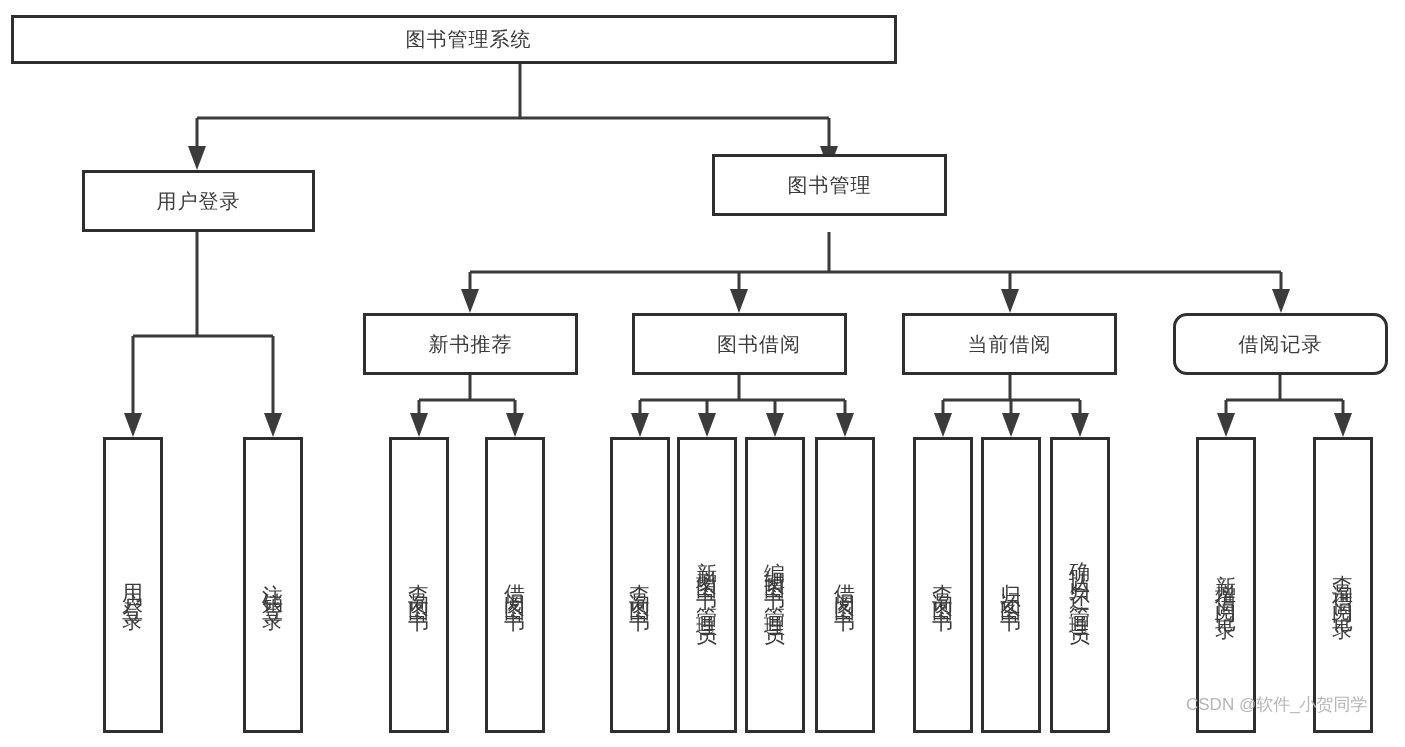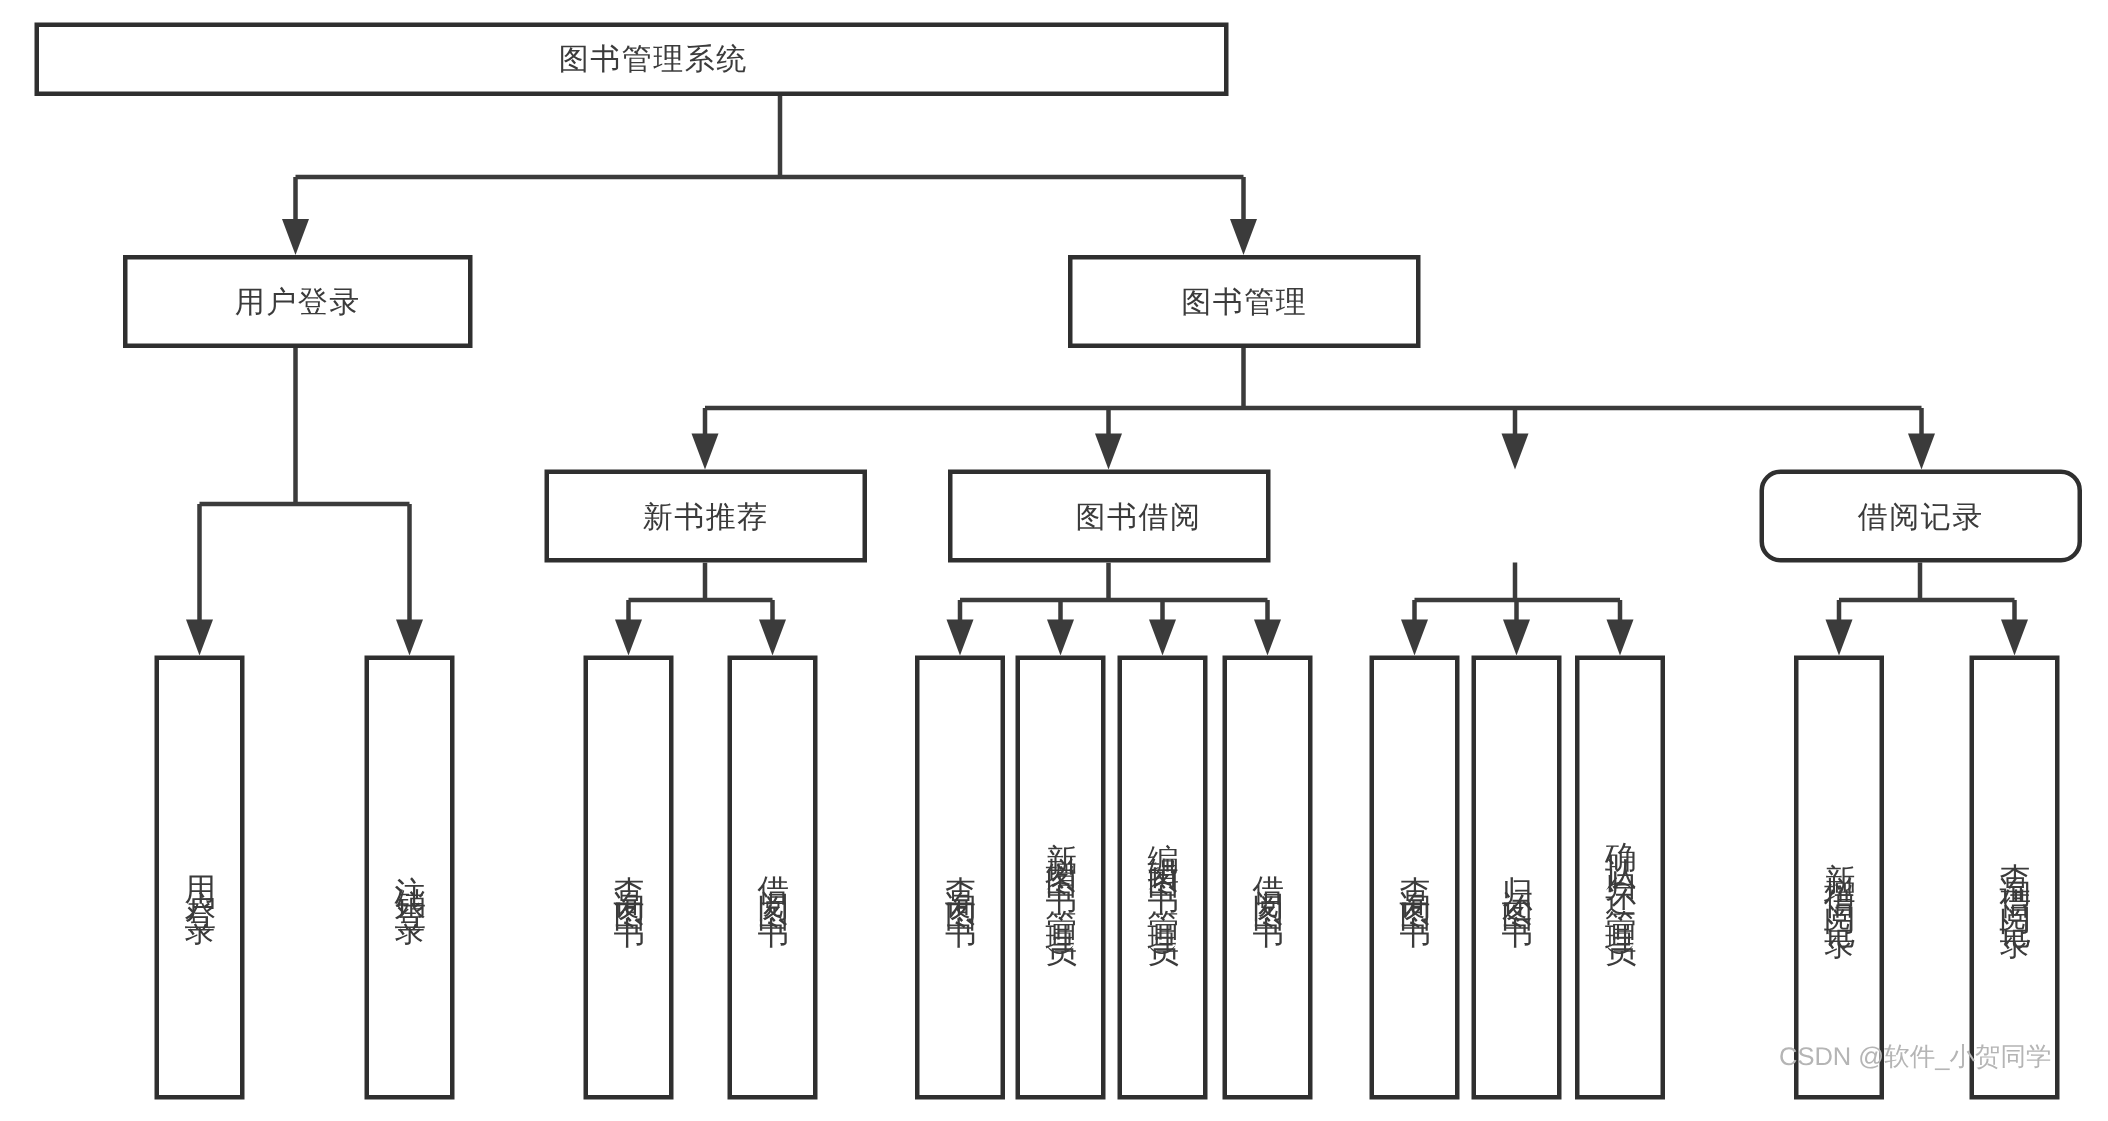--- a/index.html
+++ b/index.html
@@ -92,36 +92,39 @@
 
       <path d="M934,413 L952,413 L943,437 Z"></path>
       <path d="M1002,413 L1020,413 L1011,437 Z"></path>
       <path d="M1071,413 L1089,413 L1080,437 Z"></path>
 
       <path d="M1217,413 L1235,413 L1226,437 Z"></path>
       <path d="M1334,413 L1352,413 L1343,437 Z"></path>
     </g>
   </svg>
 
-  <div class="node hnode" style="left:23px; top:15px; width:796px; height:49px;padding-left:29px;">
+  <div class="node hnode" style="left:11px; top:15px; width:886px; height:49px;padding-left:29px;">
     <span>图书管理系统</span>
   </div>
 
   <div class="node hnode" style="left:82px; top:170px; width:233px; height:62px;">
     <span>用户登录</span>
   </div>
-  <div class="node hnode" style="left:712px; top:170px; width:235px; height:62px;">
+  <div class="node hnode" style="left:712px; top:154px; width:235px; height:62px;">
     <span>图书管理</span>
   </div>
 
   <div class="node hnode" style="left:363px; top:313px; width:215px; height:62px;">
     <span>新书推荐</span>
   </div>
   <div class="node hnode" style="left:632px; top:313px; width:215px; height:62px;padding-left:39px;">
     <span>图书借阅</span>
+  </div>
+  <div class="node hnode" style="left:902px; top:313px; width:215px; height:62px;">
+    <span>当前借阅</span>
   </div>
   <div class="node hnode" style="left:1173px; top:313px; width:215px; height:62px;border-radius:14px;">
     <span>借阅记录</span>
   </div>
 
   <div class="node leaf" style="left:103px; top:437px;">
     <span>用户登录</span>
   </div>
   <div class="node leaf" style="left:243px; top:437px;">
     <span>注销登录</span>

